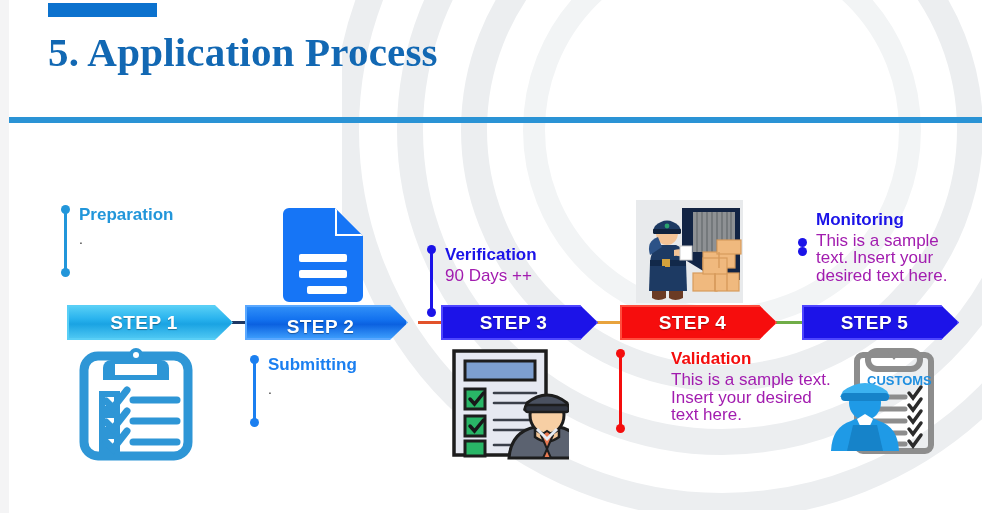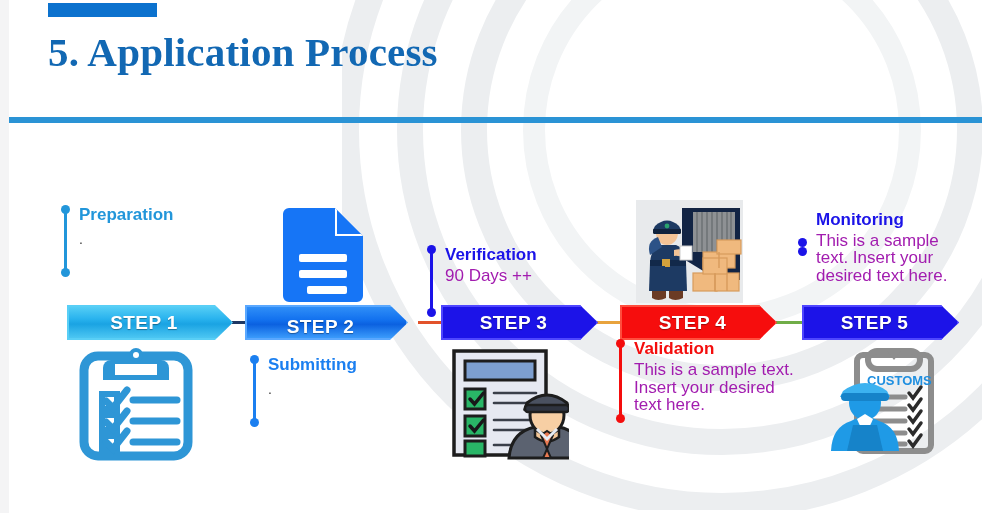--- a/index.html
+++ b/index.html
@@ -150,21 +150,21 @@
     font-size: 17px;
     line-height: 17.5px;
     color: #a21caf;
     margin-top: 2px;
   }
 
   
   #co-preparation { left: 52px; top: 205px; height: 72px; }
   #co-submitting  { left: 241px; top: 355px; height: 72px; }
   #co-verification{ left: 418px; top: 205px; height: 72px; margin-top: 40px; }
-  #co-validation  { left: 607px; top: 339px; height: 84px; }
+  #co-validation  { left: 607px; top: 349px; height: 84px; gap: 37px; }
   #co-monitoring  { left: 789px; top: 205px; height: 84px; align-items: center; }
 
   #co-preparation .co-title { color: #2296da; }
   #co-submitting  .co-title { color: #1b7ff0; }
   #co-verification .co-title { color: #1b13e8; }
   #co-validation  .co-title { color: #f40d0d; }
   #co-monitoring  .co-title { color: #1b13e8; }
 
   #co-preparation .bar, #co-preparation .dot { background: #2296da; }
   #co-submitting  .bar, #co-submitting  .dot { background: #1b7ff0; }

